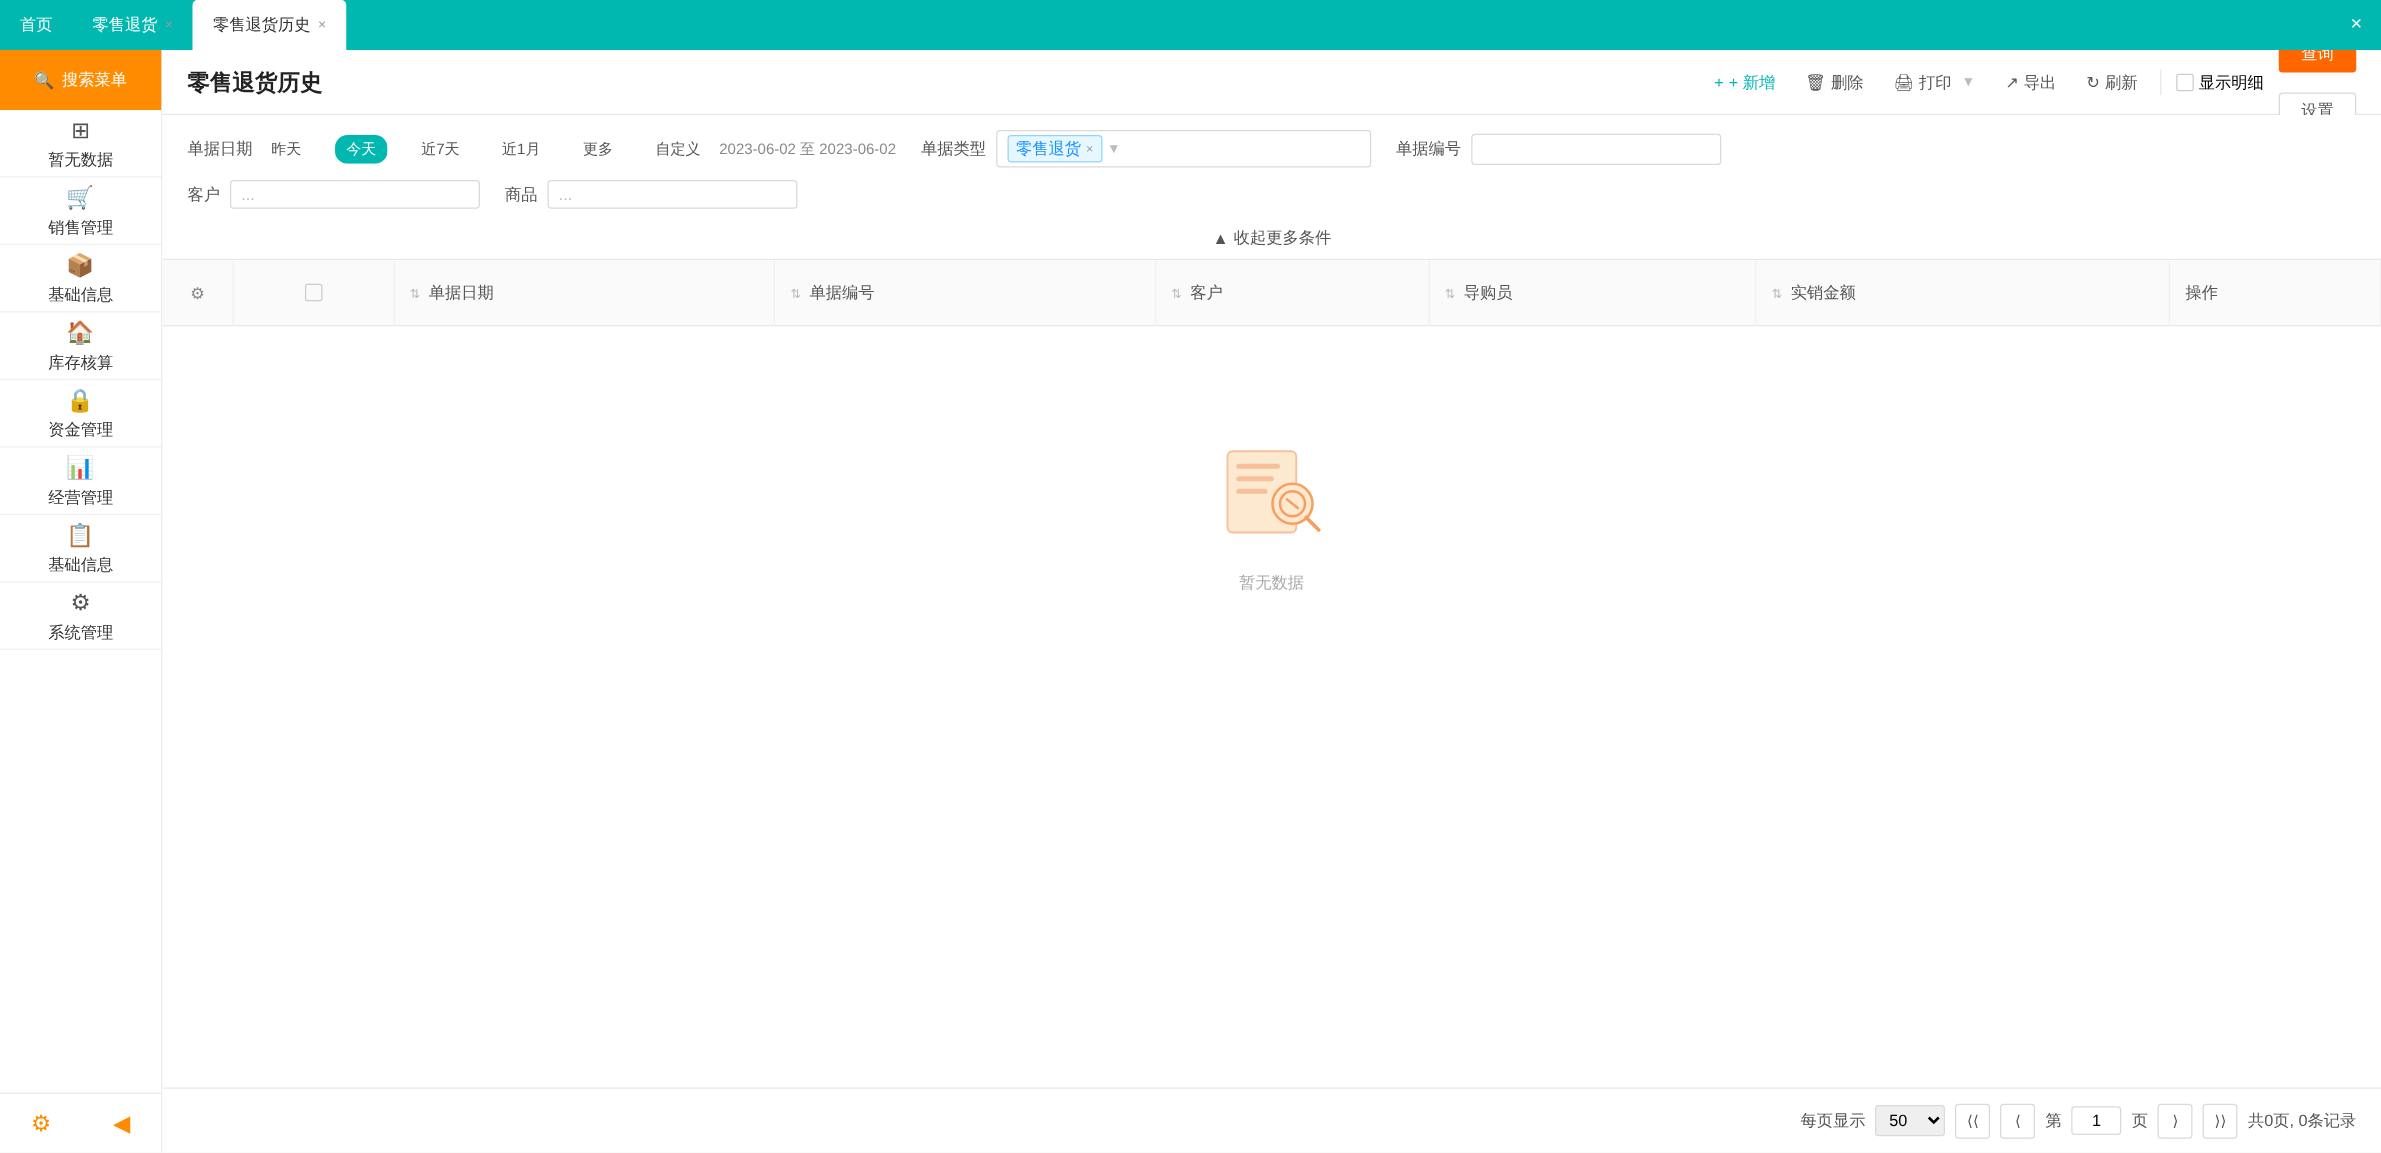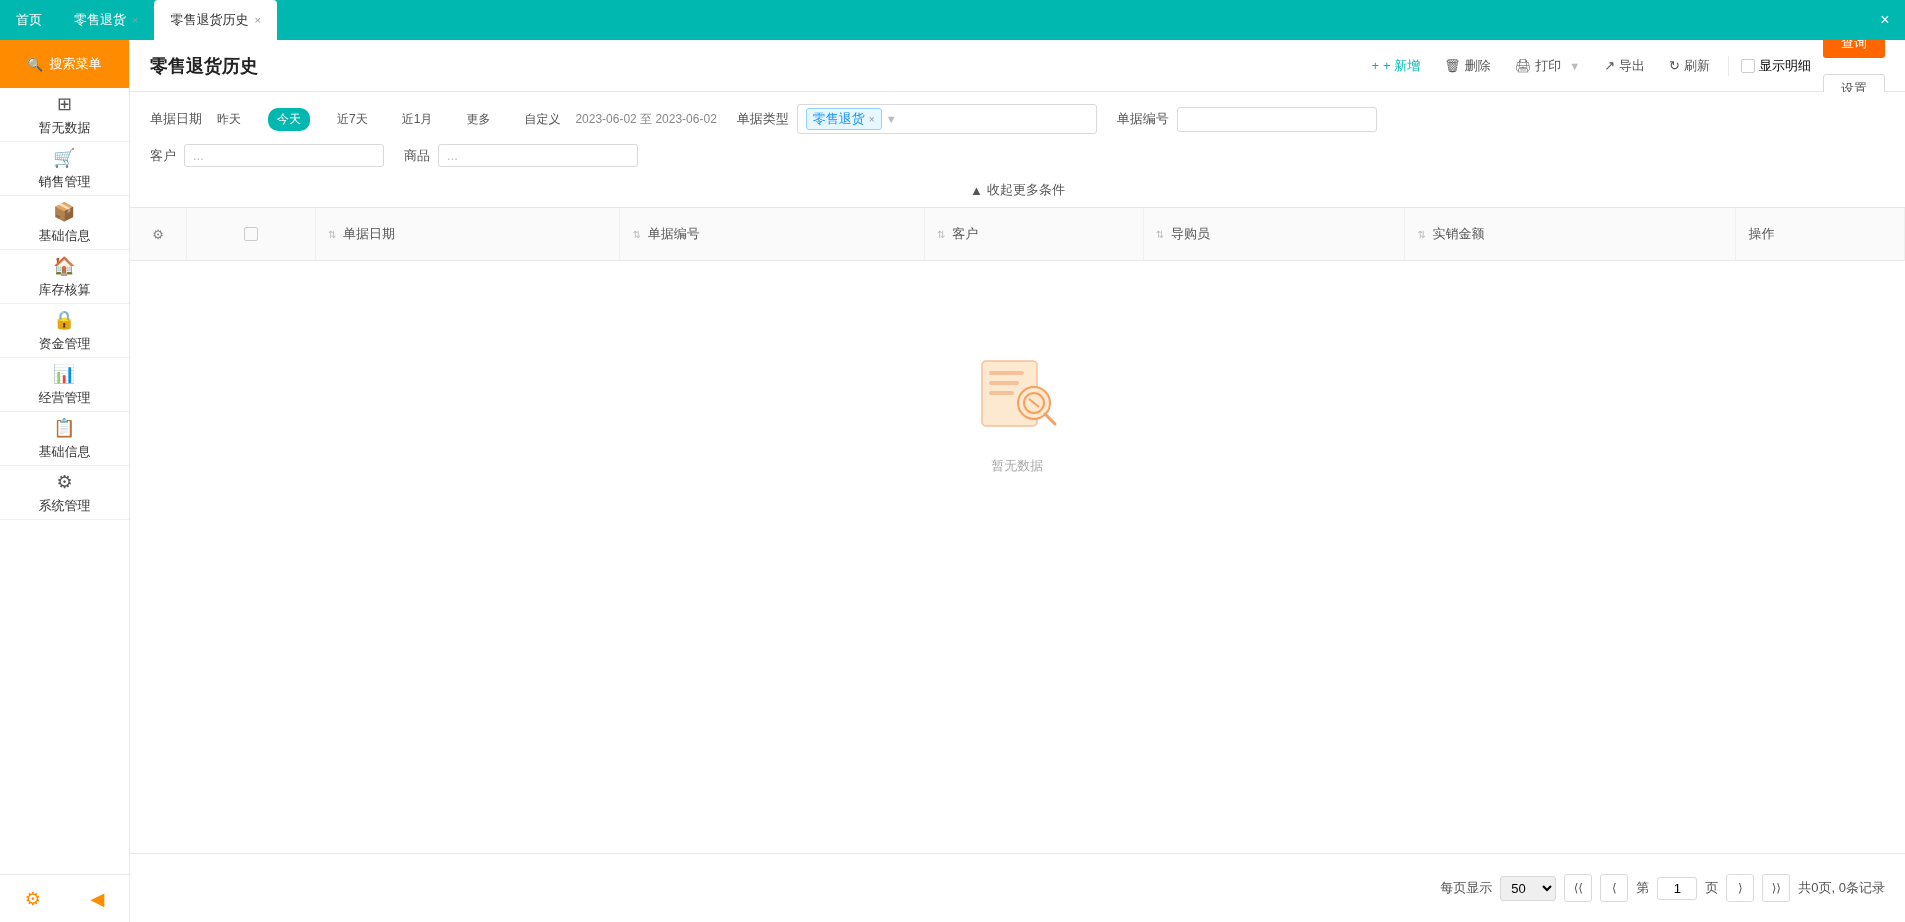--- a/index.html
+++ b/index.html
@@ -344,21 +344,21 @@
       height: 100px;
       margin-bottom: 16px;
     }
     .empty-text {
       color: #aaa;
       font-size: 13px;
     }
 
     
     .pagination-bar {
-      height: 69px;
+      height: 52px;
       border-top: 1px solid #e8e8e8;
       display: flex;
       align-items: center;
       justify-content: flex-end;
       padding: 0 20px;
       gap: 8px;
       background: #fff;
       flex-shrink: 0;
     }
     .pagination-label { color: #555; }

